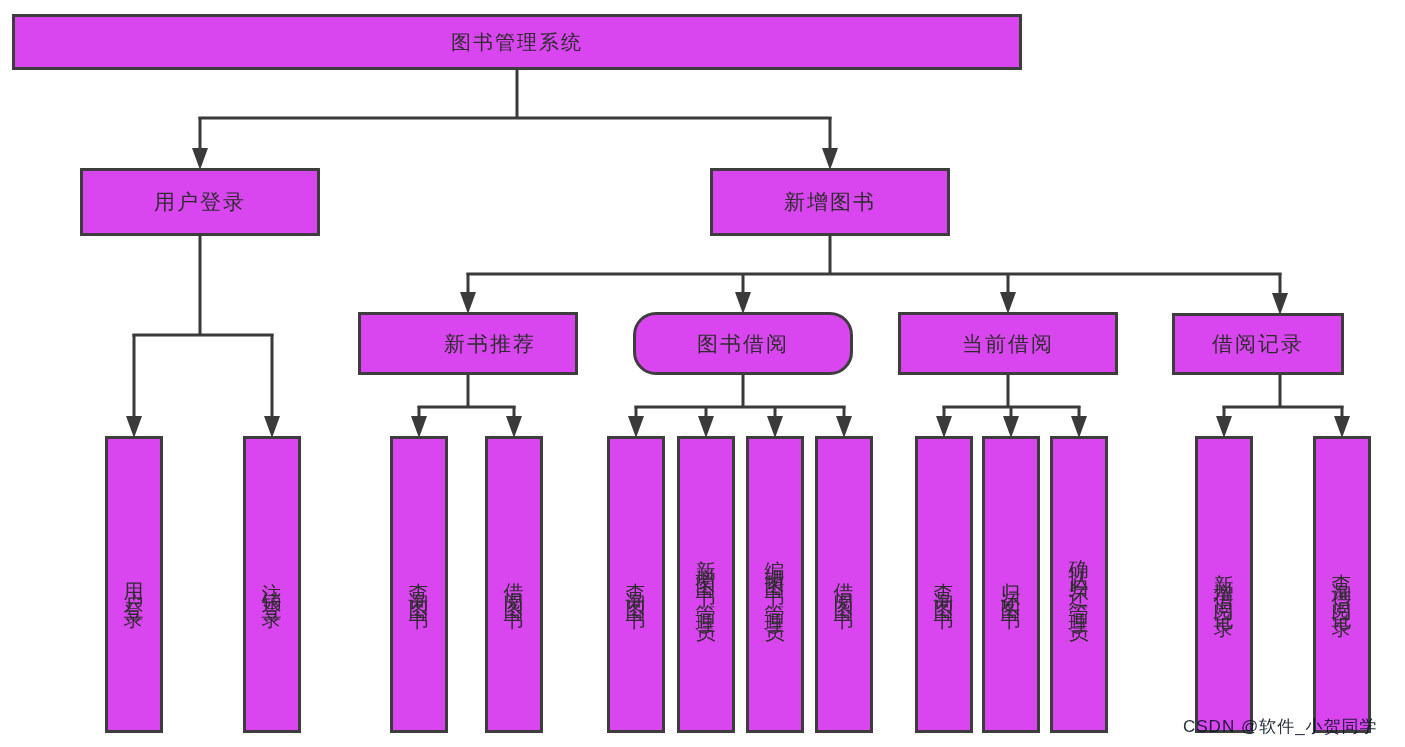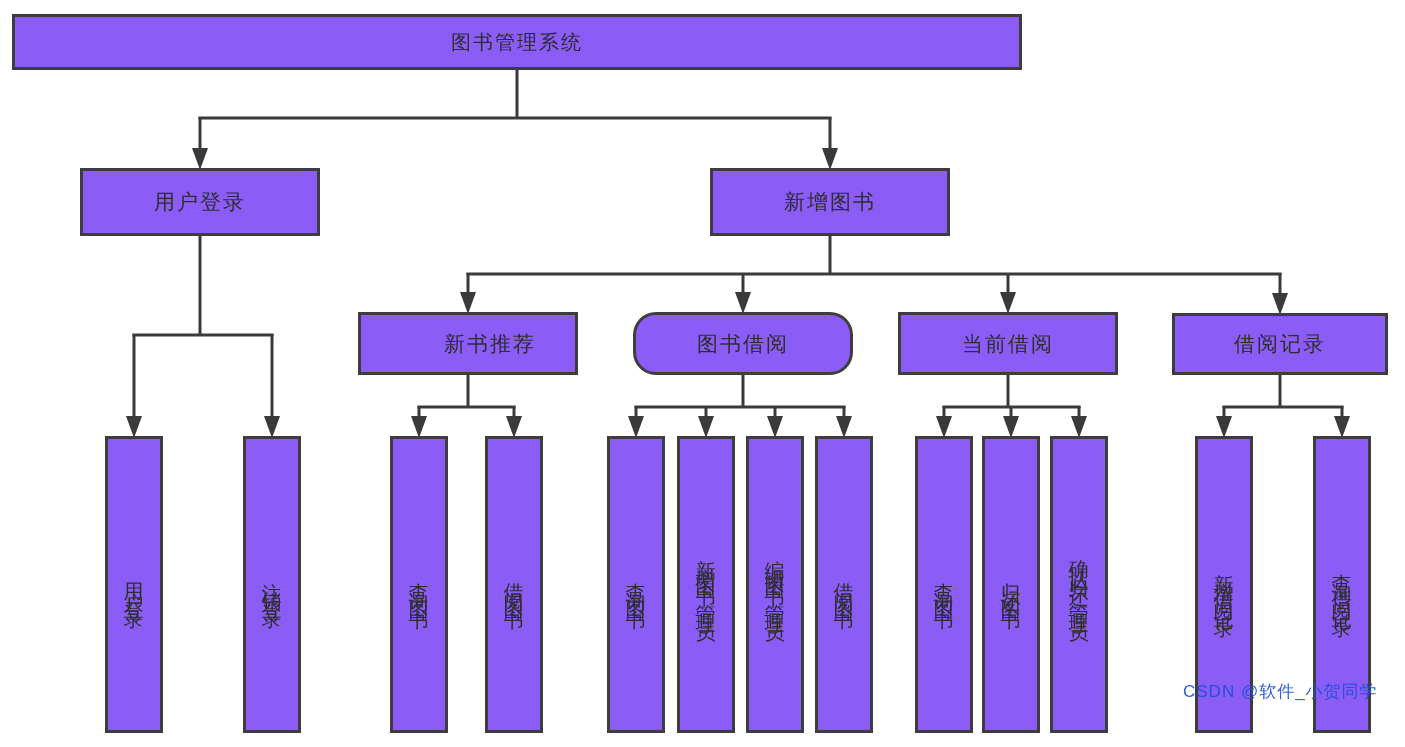--- a/index.html
+++ b/index.html
@@ -17,21 +17,21 @@
   }
   #connector-layer {
     position: absolute;
     left: 0;
     top: 0;
     pointer-events: none;
   }
   .node {
     position: absolute;
     box-sizing: border-box;
-    background: #8b5cf6;
+    background: #d946ef;
     border: 3px solid #3d3d3d;
     display: flex;
     align-items: center;
     justify-content: center;
     color: #2d2d2d;
     text-align: center;
   }
   .node.h {
     font-size: 21px;
     letter-spacing: 2px;
@@ -42,23 +42,23 @@
   }
   .node.v {
     writing-mode: vertical-rl;
     font-size: 20px;
     letter-spacing: 9px;
     line-height: 1;
   }
   .watermark {
     position: absolute;
     left: 1183px;
-    top: 680px;
+    top: 715px;
     font-size: 17px;
-    color: #1d4ed8;
+    color: #0f172a;
     opacity: 0.92;
     z-index: 6;
     white-space: nowrap;
     letter-spacing: 1px;
   }
 </style>
 </head>
 <body>
 
 <div class="canvas">
@@ -141,18 +141,18 @@
       <div class="node v" style="left: 485px; top: 436px; width: 58px; height: 297px;">借阅图书</div>
       <div class="node h" style="left: 633px; top: 312px; width: 220px; height: 63px; border-radius: 23px;">图书借阅</div>
       <div class="node v" style="left: 607px; top: 436px; width: 58px; height: 297px;">查询图书</div>
       <div class="node v" style="left: 677px; top: 436px; width: 58px; height: 297px;">新增图书（管理员）</div>
       <div class="node v" style="left: 746px; top: 436px; width: 58px; height: 297px;">编辑图书（管理员）</div>
       <div class="node v" style="left: 815px; top: 436px; width: 58px; height: 297px;">借阅图书</div>
       <div class="node h" style="left: 898px; top: 312px; width: 220px; height: 63px;">当前借阅</div>
       <div class="node v" style="left: 915px; top: 436px; width: 58px; height: 297px;">查询图书</div>
       <div class="node v" style="left: 982px; top: 436px; width: 58px; height: 297px;">归还图书</div>
       <div class="node v" style="left: 1050px; top: 436px; width: 58px; height: 297px;">确认归还（管理员）</div>
-      <div class="node h" style="left: 1172px; top: 313px; width: 216px; height: 62px;">借阅记录</div>
+      <div class="node h" style="left: 1172px; top: 313px; width: 172px; height: 62px;">借阅记录</div>
       <div class="node v" style="left: 1195px; top: 436px; width: 58px; height: 297px;">新增借阅记录</div>
       <div class="node v" style="left: 1313px; top: 436px; width: 58px; height: 297px;">查询借阅记录</div>
     </div>
   <div class="watermark">CSDN @软件_小贺同学</div>
 </div>
 
 </body></html>

